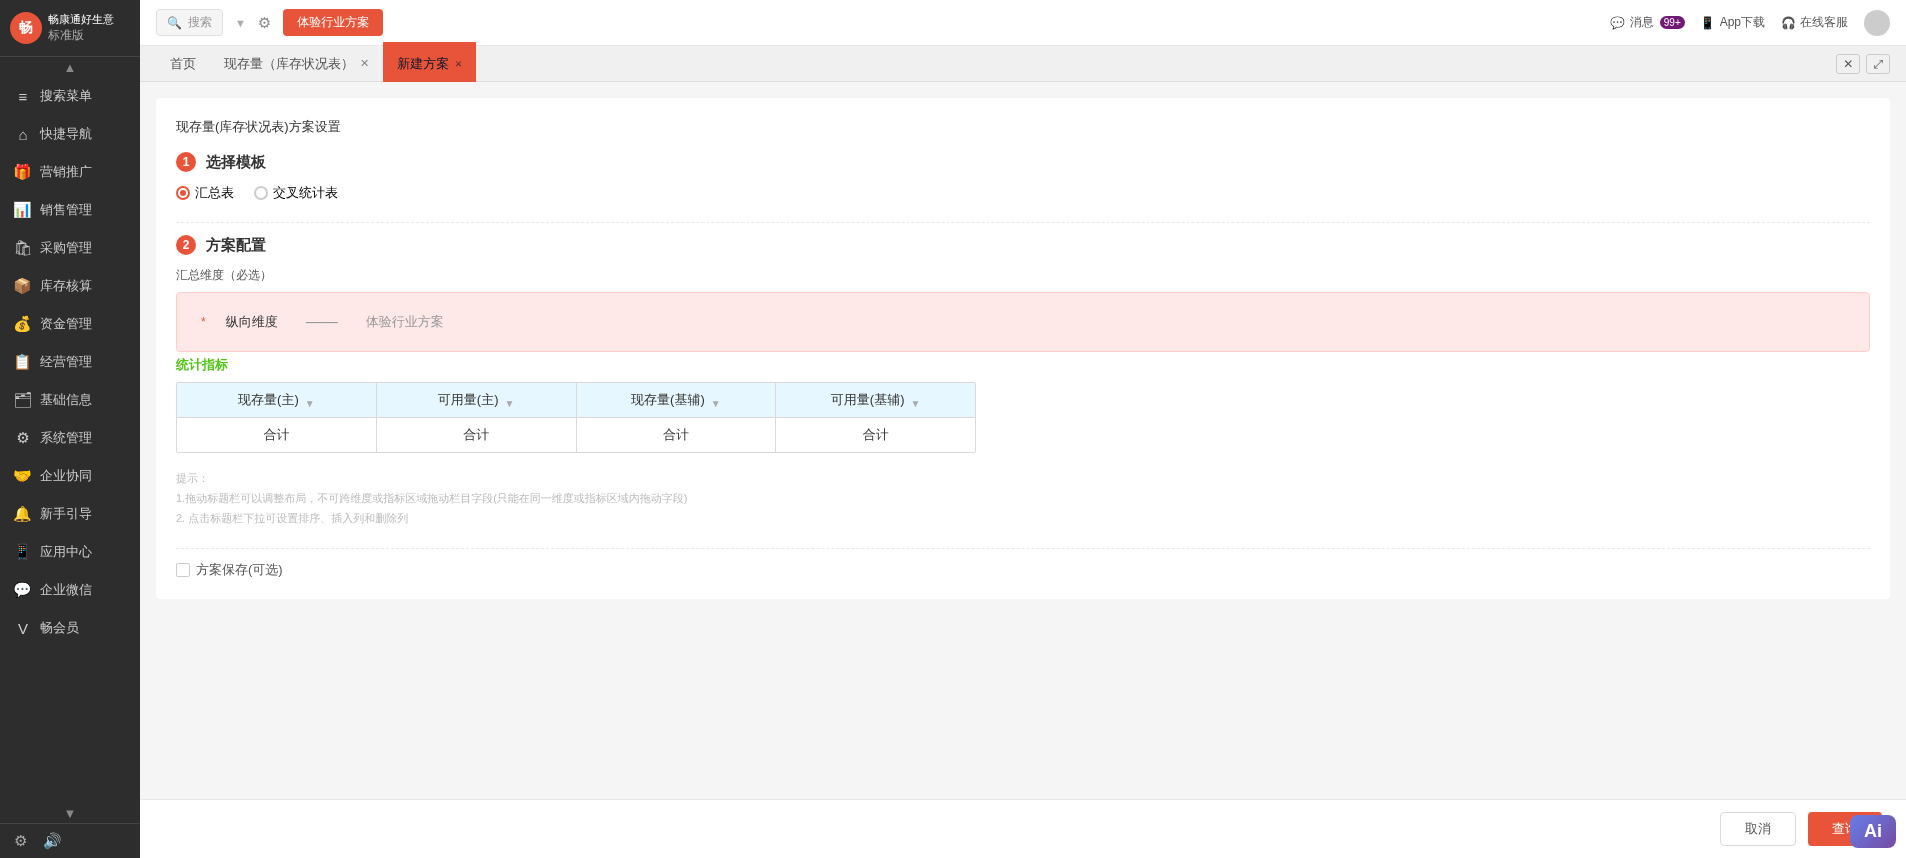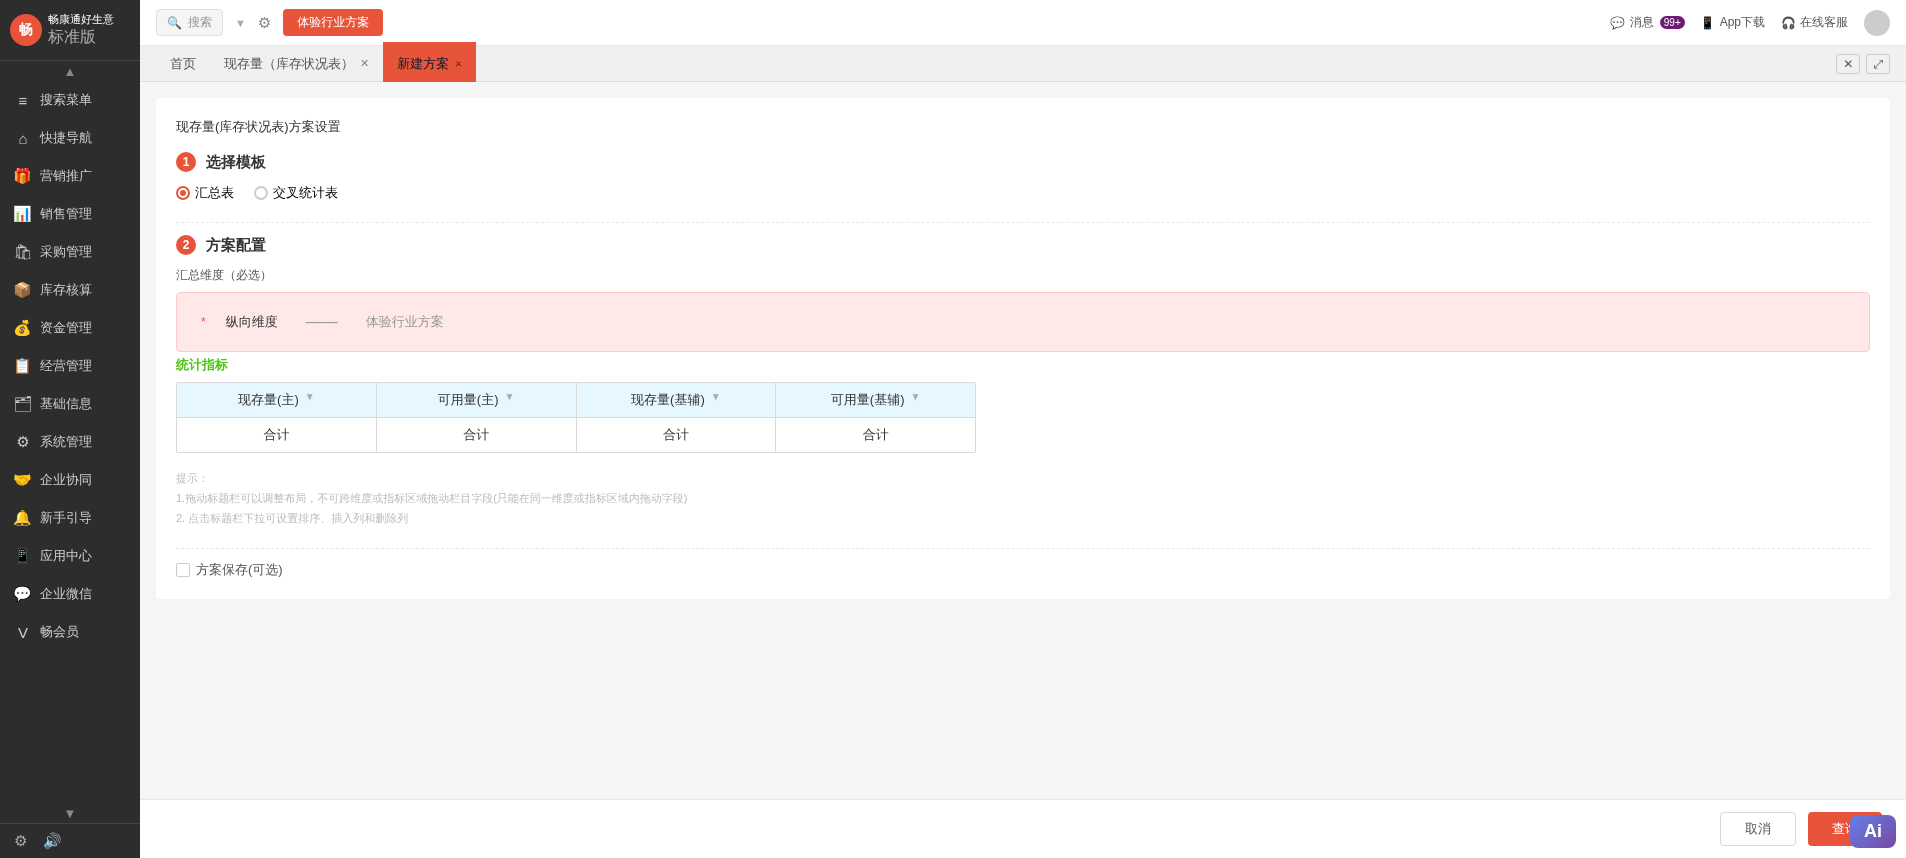--- a/index.html
+++ b/index.html
@@ -23,21 +23,21 @@
       border-bottom: 1px solid #444;
     }
     .sidebar-logo-icon {
       width: 32px; height: 32px;
       background: #e8543a;
       border-radius: 50%;
       display: flex; align-items: center; justify-content: center;
       color: white; font-size: 14px; font-weight: bold;
     }
     .sidebar-logo-text { font-size: 11px; color: #fff; line-height: 1.4; }
-    .sidebar-logo-sub { font-size: 16px; color: #aaa; }
+    .sidebar-logo-sub { font-size: 12px; color: #aaa; }
     .sidebar-scroll-up, .sidebar-scroll-down {
       display: flex; align-items: center; justify-content: center;
       height: 20px; cursor: pointer; color: #888;
     }
     .sidebar-menu { flex: 1; overflow: hidden; }
     .sidebar-item {
       display: flex; align-items: center; gap: 8px;
       padding: 10px 14px;
       cursor: pointer;
       color: #ccc;
@@ -173,21 +173,21 @@
 
     
     .stats-table-wrapper { margin-top: 4px; }
     .stats-label { color: #52c41a; font-size: 13px; margin-bottom: 8px; font-weight: bold; }
     .stats-table { border: 1px solid #d9d9d9; border-radius: 2px; overflow: hidden; width: 100%; max-width: 800px; }
     .stats-table-header { display: flex; background: #e6f7ff; border-bottom: 1px solid #d9d9d9; }
     .stats-table-row { display: flex; border-bottom: 1px solid #f0f0f0; }
     .stats-table-row:last-child { border-bottom: none; }
     .stats-col {
       flex: 1; padding: 8px 12px;
-      display: flex; align-items: flex-start; justify-content: center;
+      display: flex; align-items: flex-end; justify-content: center;
       font-size: 13px; color: #333; gap: 6px;
       border-right: 1px solid #d9d9d9;
     }
     .stats-col:last-child { border-right: none; }
     .stats-col-chevron { color: #aaa; font-size: 10px; cursor: pointer; }
 
     
     .tips-section { margin-top: 16px; font-size: 11px; color: #bbb; line-height: 1.8; }
     .tips-title { font-size: 11px; color: #bbb; }
     .tip-item { display: flex; gap: 4px; }

